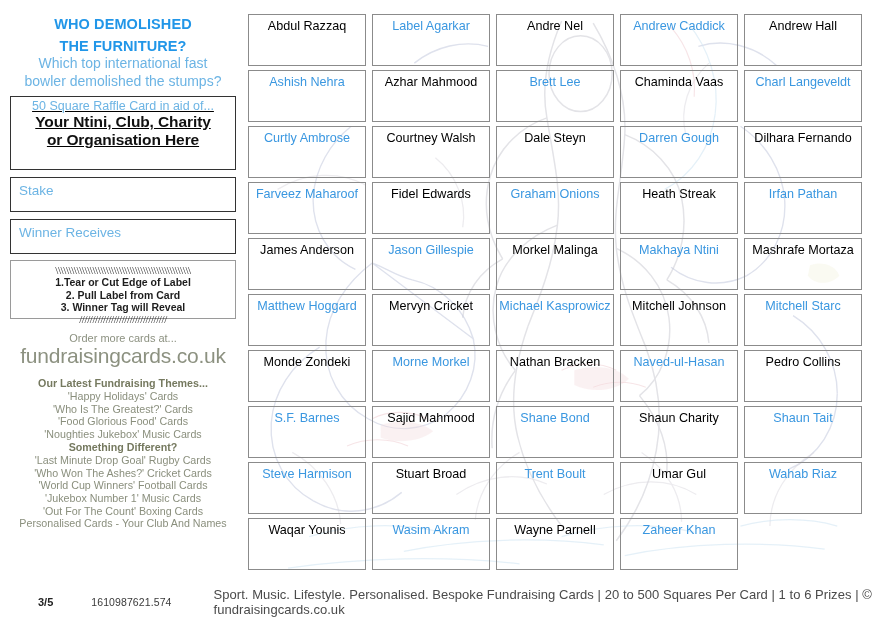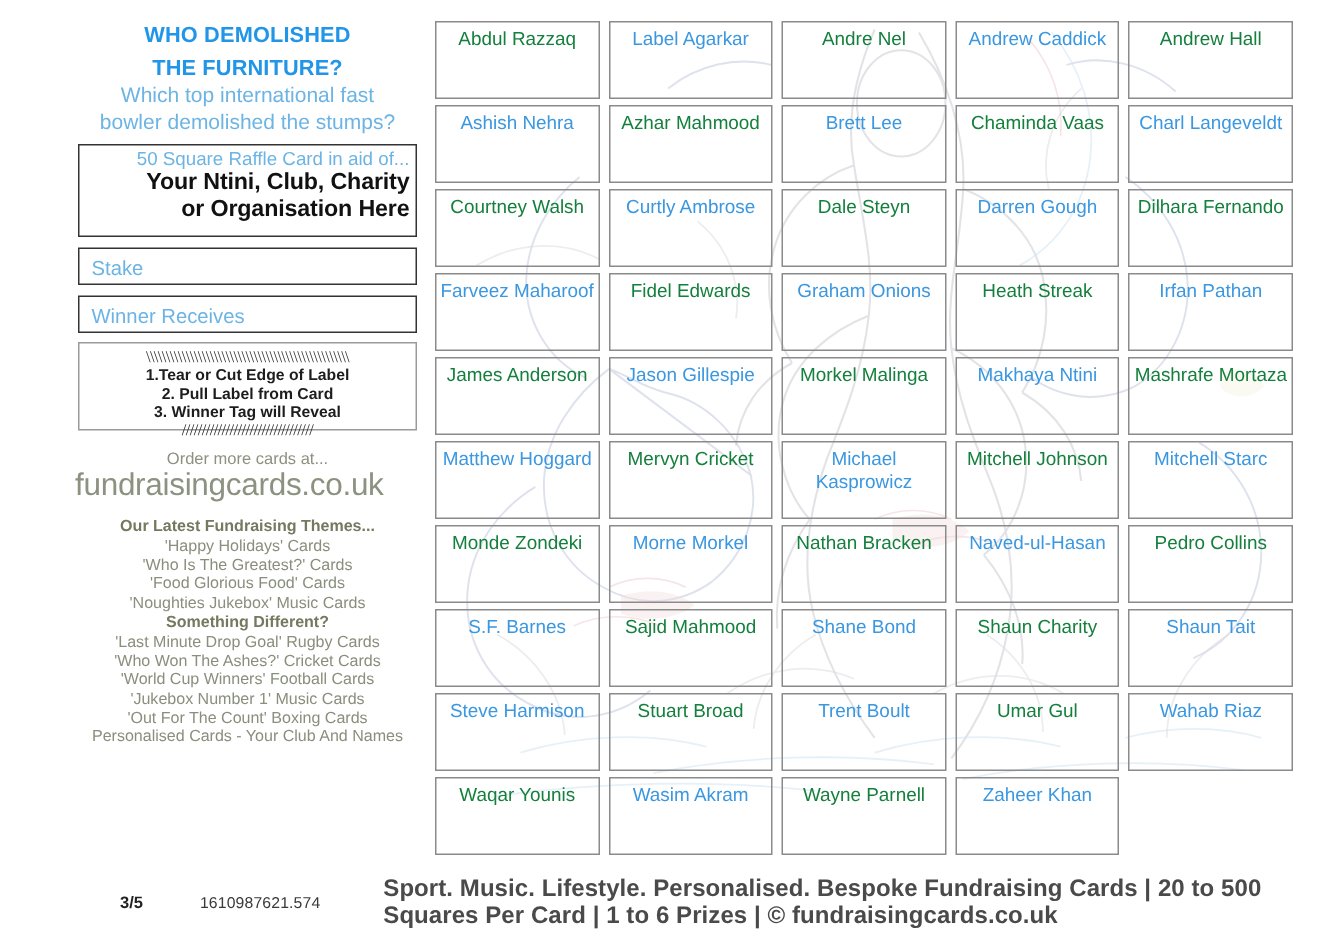--- a/index.html
+++ b/index.html
@@ -7,21 +7,20 @@
     width:892px;height:625px;
     background:#ffffff;
     font-family:"Liberation Sans", sans-serif;
     overflow:hidden;
     position:relative;
   }
   #card{
     position:absolute;inset:0;
     display:flex;
     flex-direction:column;
-    margin-left:42px;
   }
   .main-row{
     display:flex;
     flex-direction:row;
     height:578px;
   }
 
   
   .left-panel{
     width:246px;
@@ -48,37 +47,38 @@
     line-height:16.5px;
     margin-top:1px;
     font-weight:normal;
   }
   .box{
     border:1.6px solid #333;
     box-sizing:border-box;
     margin:7px 2px 0 2px;
   }
   .box-aid{
-    padding:2px 4px 8px 4px;
-    text-align:right;
+    padding:2px 4px 20px 4px;
+    text-align:center;
+    text-decoration:underline;
   }
   .aid-small{
     color:#6cb4e4;
     font-size:12.5px;
     line-height:14px;
   }
   .aid-big{
     color:#111;
     font-weight:bold;
     font-size:15.5px;
     line-height:18px;
     letter-spacing:-.1px;
   }
   .box-field{
-    height:25px;
+    height:35px;
     padding:5px 8px;
     box-sizing:border-box;
   }
   .field-label{
     color:#6cb4e4;
     font-size:13.5px;
     line-height:16px;
   }
   .box-instr{
     border:1.2px solid #9a9a9a;
@@ -105,21 +105,21 @@
     font-family:"Liberation Sans", sans-serif;
   }
   .order-more{
     text-align:center;
     color:#8c9180;
     font-size:11px;
     margin-top:13px;
     line-height:13px;
   }
   .brand{
-    text-align:left;
+    text-align:center;
     color:#8c9180;
     font-size:21px;
     line-height:24px;
     margin-top:-1px;
     letter-spacing:-.2px;
   }
   .themes{
     text-align:center;
     margin-top:9px;
     color:#8a8f7d;
@@ -163,21 +163,21 @@
     box-sizing:border-box;
     display:flex;
     justify-content:center;
     align-items:flex-start;
     padding-top:4px;
     text-align:center;
     font-size:12.6px;
     line-height:14.5px;
     overflow:hidden;
   }
-  .cell.black{color:#15803d;}
+  .cell.black{color:#000000;}
   .cell.blue{color:#3a97e0;}
 
   
   .footer{
     height:47px;
     display:flex;
     align-items:center;
     padding:0 0 0 38px;
     box-sizing:border-box;
     color:#4a4a4a;
@@ -188,24 +188,23 @@
     color:#222;
     margin-right:38px;
   }
   .f-serial{
     font-size:10.5px;
     color:#3a3a3a;
     margin-right:42px;
     letter-spacing:.1px;
   }
   .f-tagline{
-    font-size:16px;
+    font-size:13px;
     color:#4a4a4a;
     letter-spacing:.05px;
-    font-weight:bold;
   }
 </style>
 </head>
 <body>
 
 <div id="card">
 
   <div class="main-row">
 
     <div class="left-panel">
@@ -341,22 +340,22 @@
           <div class="cell black">Abdul Razzaq</div>
           <div class="cell blue">Label Agarkar</div>
           <div class="cell black">Andre Nel</div>
           <div class="cell blue">Andrew Caddick</div>
           <div class="cell black">Andrew Hall</div>
           <div class="cell blue">Ashish Nehra</div>
           <div class="cell black">Azhar Mahmood</div>
           <div class="cell blue">Brett Lee</div>
           <div class="cell black">Chaminda Vaas</div>
           <div class="cell blue">Charl Langeveldt</div>
+          <div class="cell blue">Curtly Ambrose</div>
           <div class="cell black">Courtney Walsh</div>
-          <div class="cell blue">Curtly Ambrose</div>
           <div class="cell black">Dale Steyn</div>
           <div class="cell blue">Darren Gough</div>
           <div class="cell black">Dilhara Fernando</div>
           <div class="cell blue">Farveez Maharoof</div>
           <div class="cell black">Fidel Edwards</div>
           <div class="cell blue">Graham Onions</div>
           <div class="cell black">Heath Streak</div>
           <div class="cell blue">Irfan Pathan</div>
           <div class="cell black">James Anderson</div>
           <div class="cell blue">Jason Gillespie</div>

